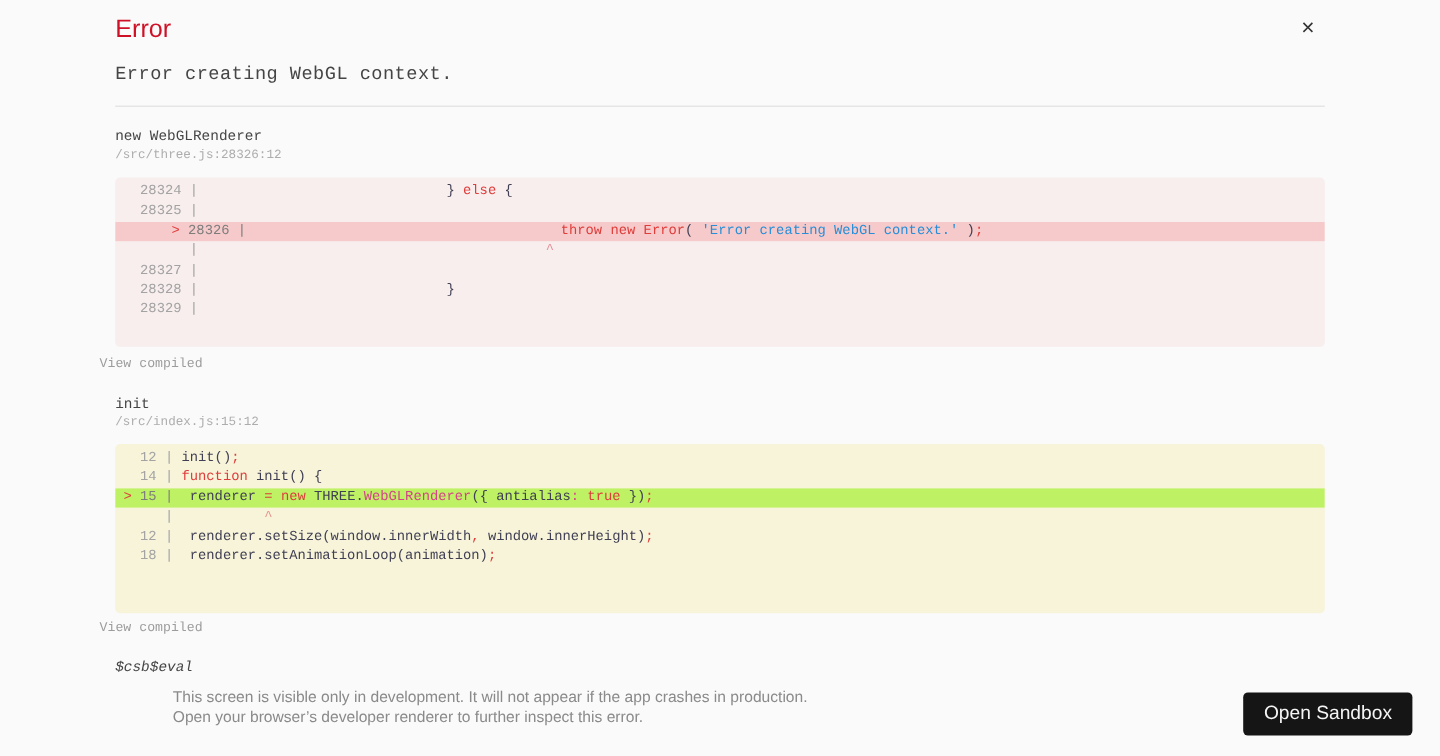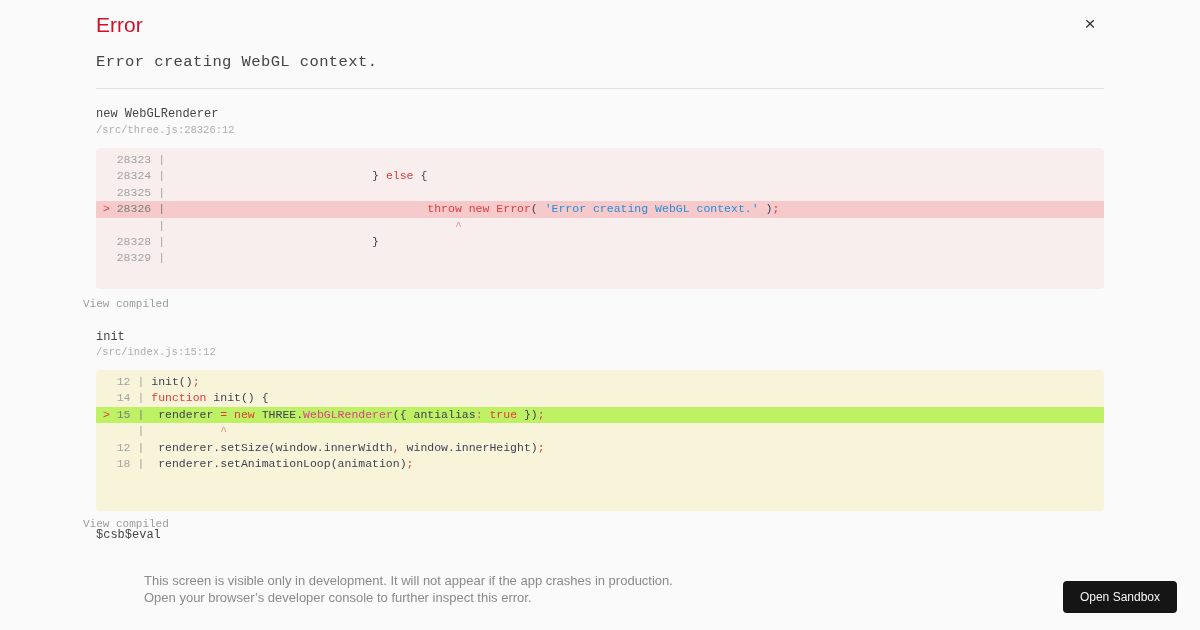--- a/index.html
+++ b/index.html
@@ -60,77 +60,77 @@
   .variant-error   { background: #f8eeee; }
   .variant-warning { background: #f7f4da; }
   .code-line {
     white-space: pre;
     font-family: "Liberation Mono", monospace;
     font-size: 11.5px;
     line-height: 16.4px;
     height: 16.4px;
     color: #403f53;
   }
-  .variant-error   .code-line.hl { background: #f6caca; }
+  .variant-error   .code-line.hl { background: #f6caca; padding-left: 40px; }
   .variant-warning .code-line.hl { background: #bef264; }
   .gutter { color: #a3a3a3; }
   .code-line.hl .gutter { color: #7d7d7d; }
   .gutter .marker { color: #de3d3b; }
   .tok-p  { color: #403f53; }
   .tok-r  { color: #de3d3b; }
   .tok-b  { color: #288ed7; }
   .tok-mg { color: #d6438a; }
   .tok-c  { color: rgba(206,17,38,0.45); }
 
   .view-link {
     left: 83px;
     font-family: "Liberation Mono", monospace;
     font-size: 11px; color: #9c9c9c;
     cursor: pointer;
   }
   .eval-name {
-    left: 96px; top: 528px;
+    left: 96px; top: 549px;
     font-family: "Liberation Mono", monospace;
-    font-size: 12px; color: #454545;
+    font-size: 12px; color: #454545; font-style: italic;
   }
   .footer {
     left: 96px; top: 573px;
     width: 900px;
     font-size: 13px; line-height: 16.8px;
     color: #8a8a8a;
     margin-left: 48px;
   }
   .sandbox-btn {
     right: 23px; bottom: 17px;
     background: #151515;
     color: #f5f5f5;
     border: none; border-radius: 4px;
     padding: 9px 17px;
     font-family: "Liberation Sans", sans-serif;
-    font-size: 12px;
+    font-size: 16px;
     cursor: pointer;
   }
 </style>
 </head>
 <body>
 
 <h1 class="abs title">Error</h1>
 <button class="abs close-btn">×</button>
 
 <div class="abs message">Error creating WebGL context.</div>
 <div class="abs divider"></div>
 
 <div class="abs fn-name" style="top:107px">new WebGLRenderer</div>
 <div class="abs fn-path" style="top:124px">/src/three.js:28326:12</div>
 <div class="abs code-block variant-error" style="top:148px">
-    <div class="code-line"><span class="gutter"><span class="marker">   </span><span>28323 | </span></span></div>
     <div class="code-line"><span class="gutter"><span class="marker">   </span><span>28324 | </span></span><span class="tok-p">                             } </span><span class="tok-r">else</span><span class="tok-p"> {</span></div>
     <div class="code-line"><span class="gutter"><span class="marker">   </span><span>28325 | </span></span></div>
     <div class="code-line hl"><span class="gutter"><span class="marker"> &gt; </span><span>28326 | </span></span><span class="tok-p">                                     </span><span class="tok-r">throw</span><span class="tok-p"> </span><span class="tok-r">new</span><span class="tok-p"> </span><span class="tok-r">Error</span><span class="tok-p">( </span><span class="tok-b">'Error creating WebGL context.'</span><span class="tok-p"> )</span><span class="tok-r">;</span></div>
     <div class="code-line"><span class="gutter"><span class="marker">   </span><span>      | </span></span><span class="tok-p">                                         </span><span class="tok-c">^</span></div>
+    <div class="code-line"><span class="gutter"><span class="marker">   </span><span>28327 | </span></span></div>
     <div class="code-line"><span class="gutter"><span class="marker">   </span><span>28328 | </span></span><span class="tok-p">                             }</span></div>
     <div class="code-line"><span class="gutter"><span class="marker">   </span><span>28329 | </span></span></div>
   </div>
 <div class="abs view-link" style="top:298px">View compiled</div>
 
 <div class="abs fn-name" style="top:330px">init</div>
 <div class="abs fn-path" style="top:346px">/src/index.js:15:12</div>
 <div class="abs code-block variant-warning" style="top:370px">
     <div class="code-line"><span class="gutter"><span class="marker">   </span><span>12 | </span></span><span class="tok-p">init()</span><span class="tok-r">;</span></div>
     <div class="code-line"><span class="gutter"><span class="marker">   </span><span>14 | </span></span><span class="tok-r">function</span><span class="tok-p"> init() {</span></div>
@@ -138,16 +138,16 @@
     <div class="code-line"><span class="gutter"><span class="marker">   </span><span>   | </span></span><span class="tok-p">          </span><span class="tok-c">^</span></div>
     <div class="code-line"><span class="gutter"><span class="marker">   </span><span>12 | </span></span><span class="tok-p"> renderer.setSize(window.innerWidth</span><span class="tok-r">,</span><span class="tok-p"> window.innerHeight)</span><span class="tok-r">;</span></div>
     <div class="code-line"><span class="gutter"><span class="marker">   </span><span>18 | </span></span><span class="tok-p"> renderer.setAnimationLoop(animation)</span><span class="tok-r">;</span></div>
   </div>
 <div class="abs view-link" style="top:518px">View compiled</div>
 
 <div class="abs eval-name">$csb$eval</div>
 
 <div class="abs footer">
   <p>This screen is visible only in development. It will not appear if the app crashes in production.</p>
-  <p>Open your browser’s developer console to further inspect this error.</p>
+  <p>Open your browser’s developer renderer to further inspect this error.</p>
 </div>
 
 <button class="abs sandbox-btn">Open Sandbox</button>
 
 </body></html>

